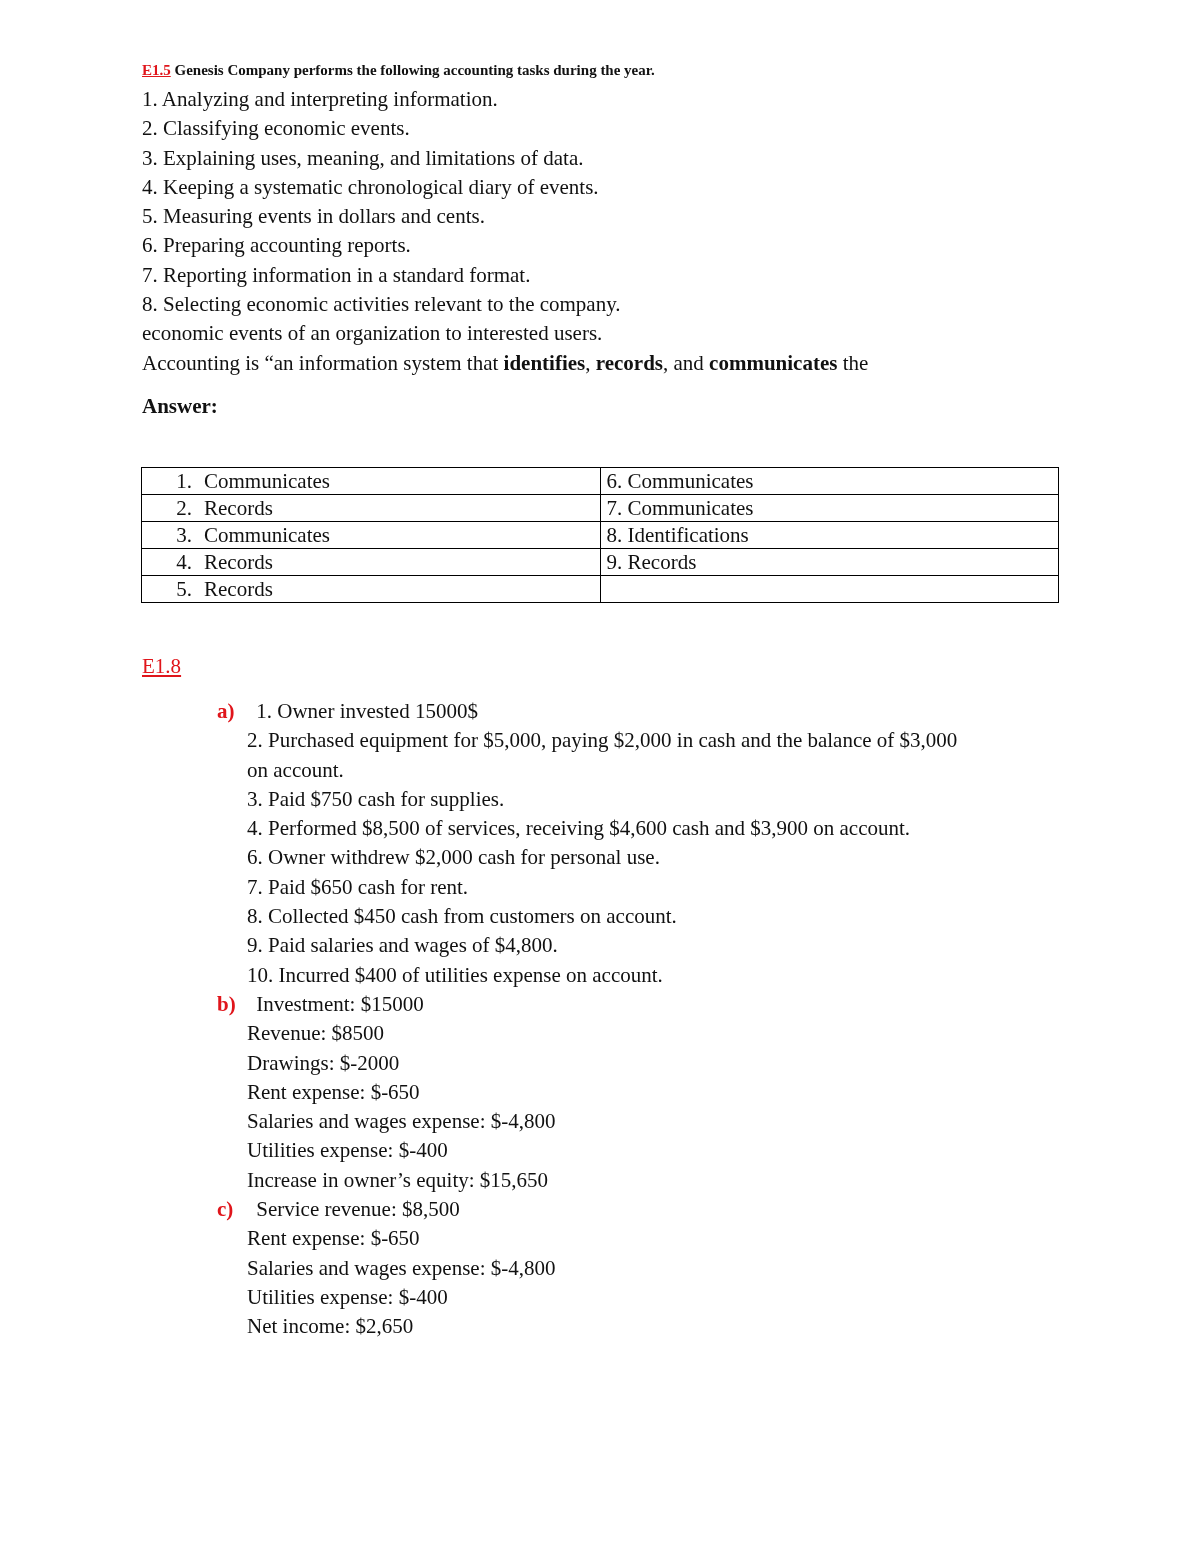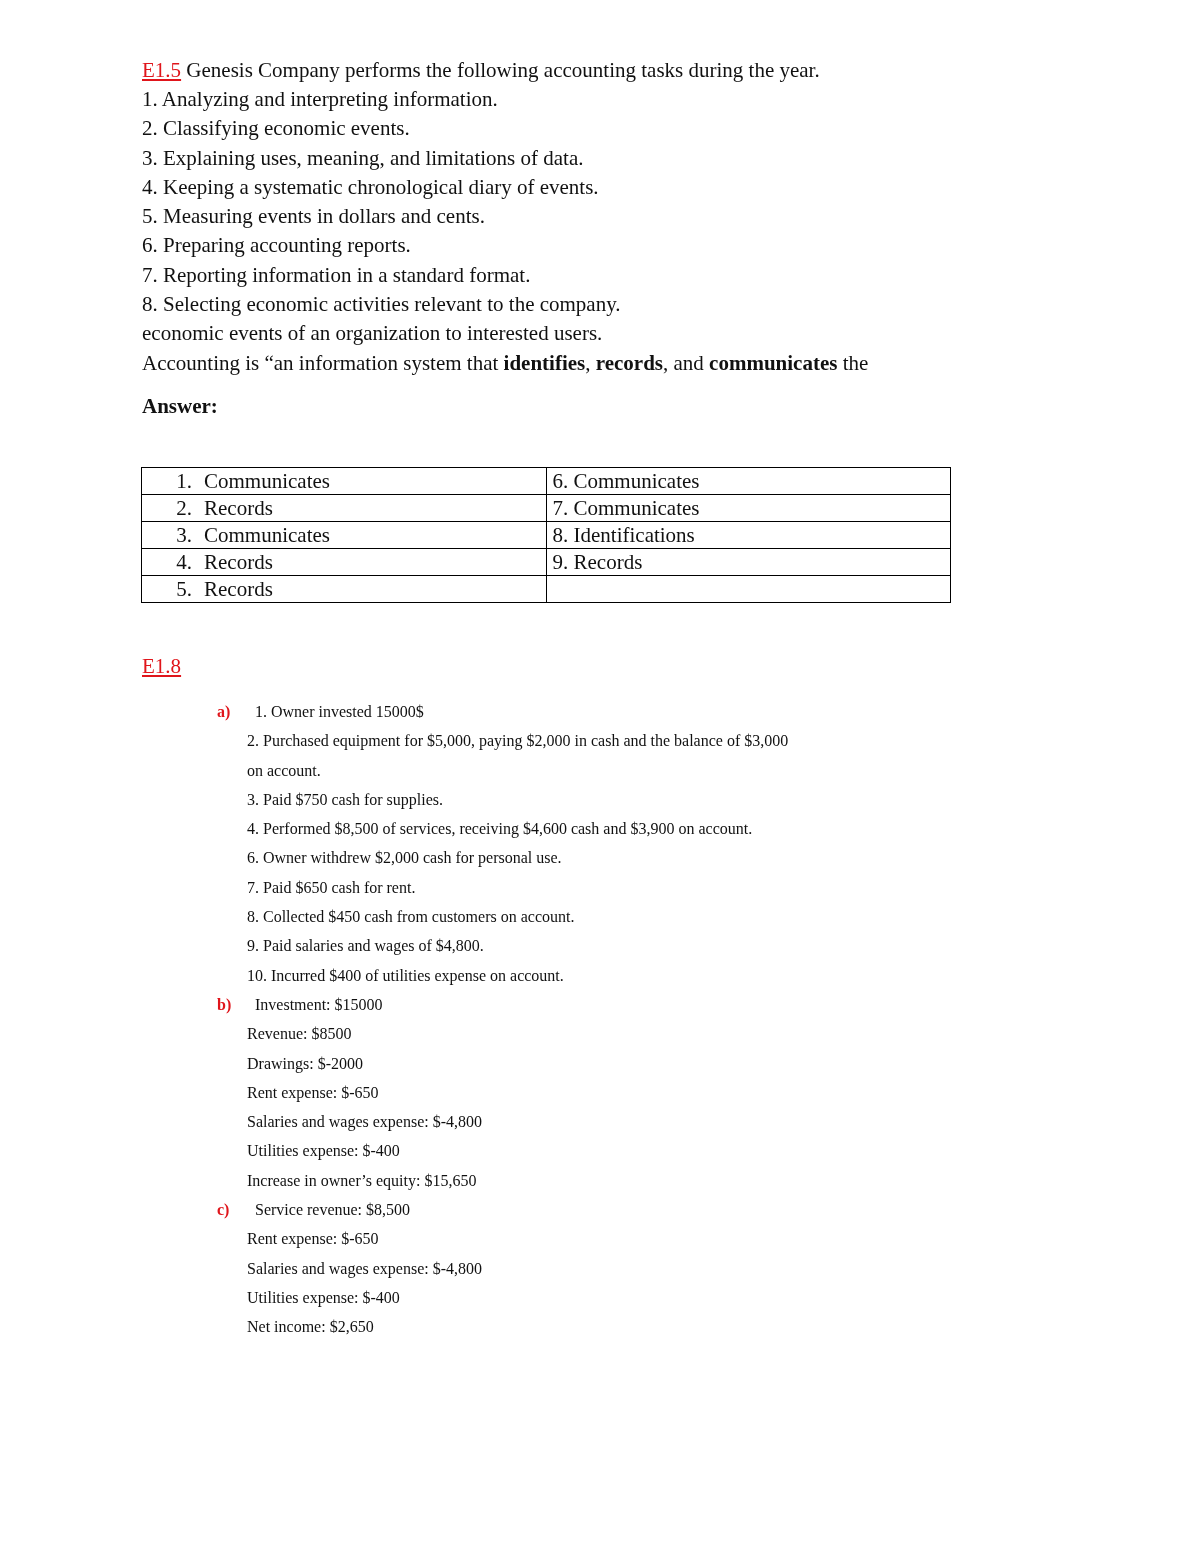--- a/index.html
+++ b/index.html
@@ -3,36 +3,36 @@
   <meta charset="utf-8">
   <style>
     html, body { margin: 0; padding: 0; background: #ffffff; }
     body {
       width: 1200px; height: 1553px; position: relative; overflow: hidden;
       font-family: "Liberation Serif", "DejaVu Serif", serif;
       color: #111111;
     }
     .page { position: absolute; left: 142px; top: 56px; width: 920px; }
     .line { font-size: 21px; line-height: 29.3px; white-space: nowrap; }
-    .title { font-weight: normal; font-size: 21px; line-height: 29px; }
+    .title { font-weight: bold; font-size: 15px; line-height: 29px; }
     .red { color: #e0151b; }
     .ul { text-decoration: underline; }
     .bold { font-weight: bold; }
     .answer-label { font-weight: bold; margin-top: 14px; font-size: 21px; line-height: 29px; }
     table.answers {
-      position: absolute; left: 141px; top: 467px; width: 810px;
+      position: absolute; left: 141px; top: 467px; width: 918px;
       border-collapse: collapse; font-size: 21px;
     }
     table.answers td {
       border: 1.5px solid #000; height: 26px; padding: 0 6px; line-height: 26px;
       vertical-align: middle; width: 50%;
     }
     td .num { display: inline-block; width: 34px; text-align: right; margin-right: 12px; margin-left: 10px; }
     .e18 { position: absolute; left: 142px; top: 654px; font-weight: normal; font-size: 21px; }
-    .block { position: absolute; left: 217px; font-size: 16px; line-height: 29.3px; }
+    .block { position: absolute; left: 217px; font-size: 21px; line-height: 29.3px; }
     .block .lbl { font-weight: bold; display: inline-block; width: 34px; }
     .block .indent { padding-left: 30px; }
   </style>
 </head>
 <body>
 
 <div class="page">
   <div class="title">
     <span class="red ul">E1.5</span><span> Genesis Company performs the following accounting tasks during the year.</span>
   </div>

